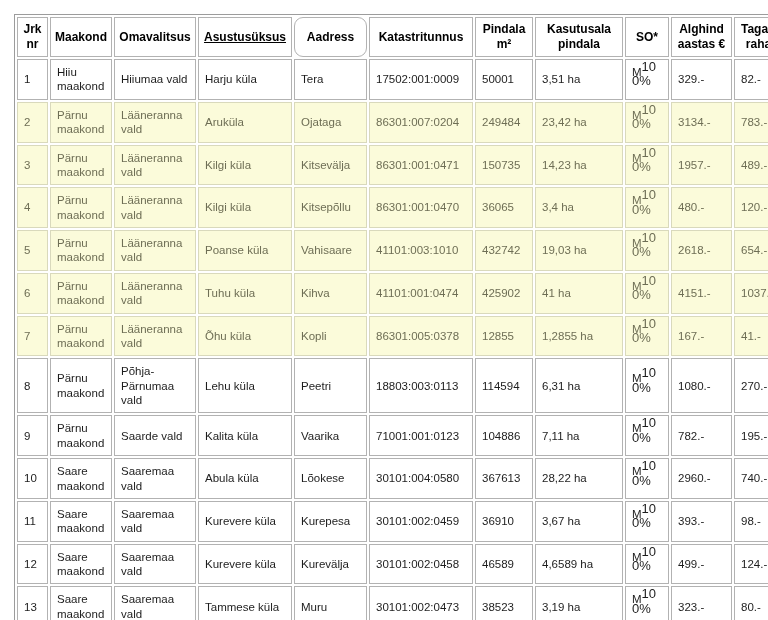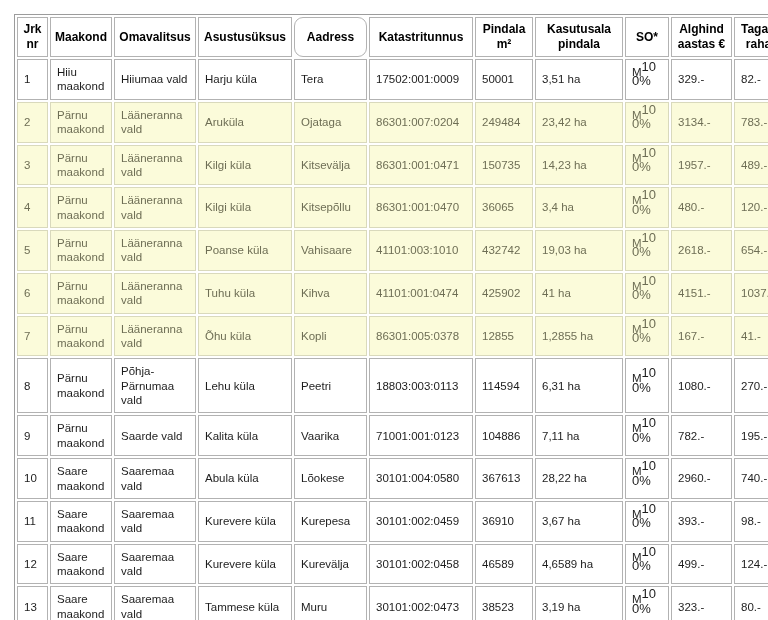--- a/index.html
+++ b/index.html
@@ -40,21 +40,21 @@
     font-weight: bold;
     text-align: center;
     font-size: 12px;
     color: #000000;
     padding: 4px 3px;
   }
   
   th.c-nr            { width: 31px;  }
   th.c-maakond       { width: 62px;  }
   th.c-omavalitsus   { width: 82px;  }
-  th.c-asustusuksus  { width: 94px;  }
+  th.c-asustusuksus  { width: 94px; text-decoration: underline;  }
   th.c-aadress       { width: 73px; border-radius: 9px;  }
   th.c-katastritunnus{ width: 104px; }
   th.c-pindala       { width: 58px;  }
   th.c-kasutusala    { width: 88px;  }
   th.c-so            { width: 44px; margin-left: 40px;  }
   th.c-alghind       { width: 61px; margin-left: 28px;  }
   th.c-tagatis       { width: 59px;  }
 
   td.ta-right { }
   td.ta-left  { text-align: left;  }

